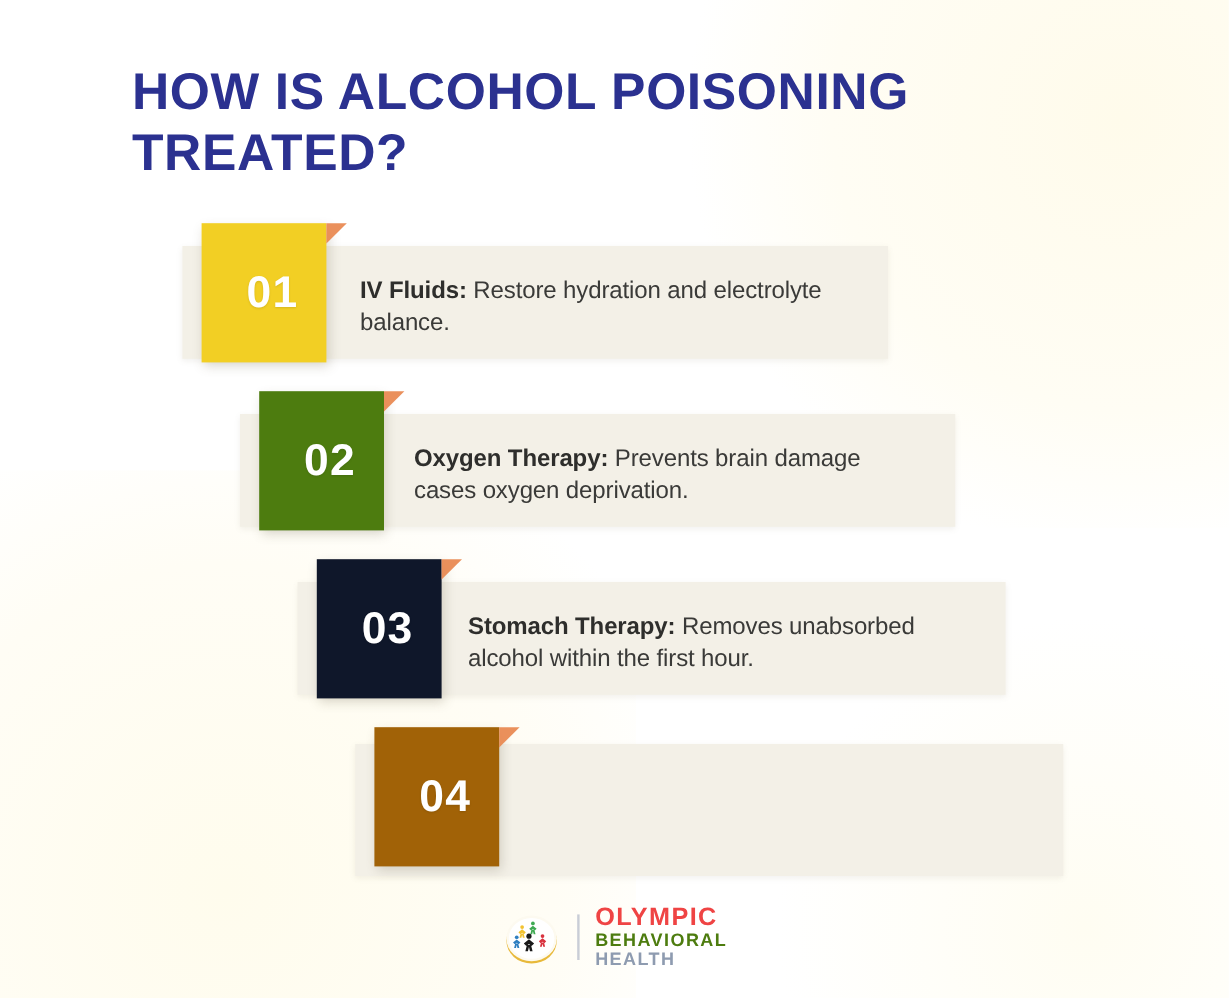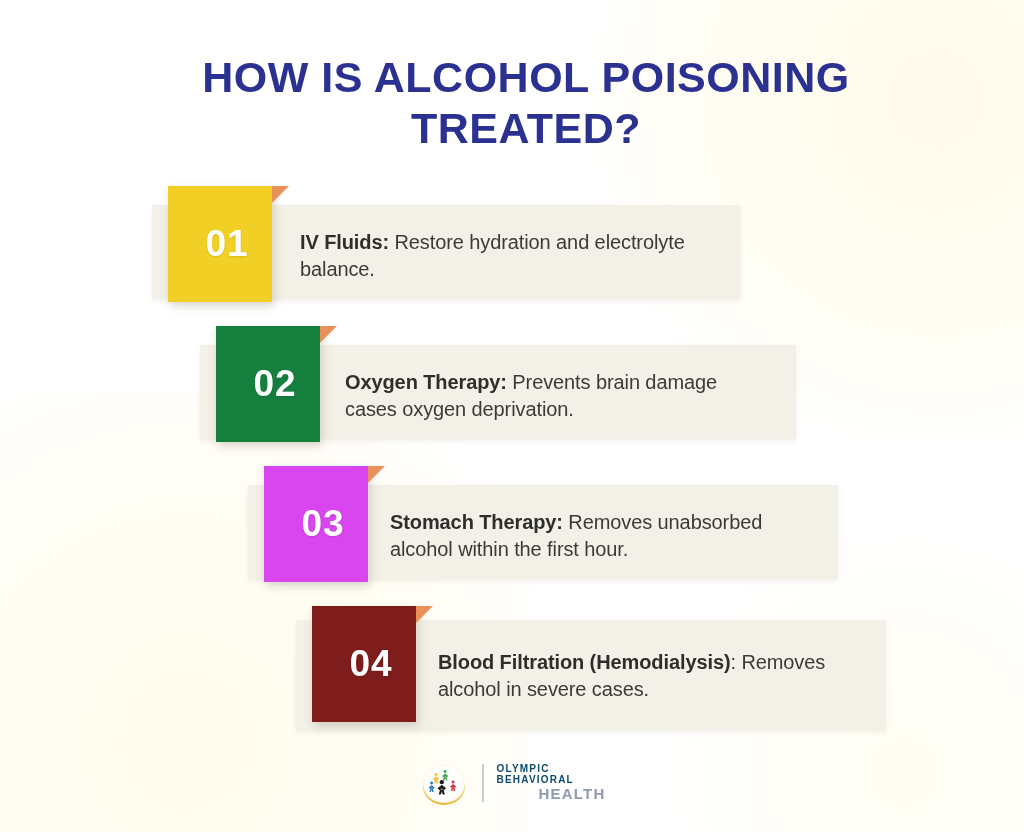--- a/index.html
+++ b/index.html
@@ -47,31 +47,30 @@
     height: 520px;
     background: radial-gradient(circle at 50% 50%, #fffdf2 0%, rgba(255,255,255,0) 70%);
   }
 
   
   .title {
     position: absolute;
     top: 52px;
     left: 0;
     right: 0;
-    text-align: center;
+    text-align: left;
     color: #2b3190;
     font-family: "Liberation Sans Narrow", "Liberation Sans", sans-serif;
     font-weight: bold;
     font-size: 43px;
     line-height: 1.18;
     letter-spacing: 0.5px;
     padding: 0 110px;
     box-sizing: border-box;
     text-transform: uppercase;
-    margin-left: 28px;
   }
 
   
   .steps {
     position: absolute;
     top: 186px;
     left: 0;
     width: 1024px;
   }
   .step {
@@ -174,23 +173,23 @@
   }
   .logo-text {
     display: flex;
     flex-direction: column;
     justify-content: center;
     line-height: 1.06;
     font-family: "Liberation Sans Narrow", "Liberation Sans", sans-serif;
     font-weight: bold;
     letter-spacing: 1.2px;
   }
-  .logo-l1 { color: #0c4a6e; font-size: 10px; }
-  .logo-l2 { color: #0c4a6e; font-size: 10px; }
-  .logo-l3 { color: #8e9bb0; font-size: 15px; margin-left: 42px; }
+  .logo-l1 { color: #ef4444; font-size: 21px; }
+  .logo-l2 { color: #4d7c0f; font-size: 15px; }
+  .logo-l3 { color: #8e9bb0; font-size: 15px; }
 </style>
 </head>
 <body>
 
 <div id="poster">
 
   <div class="wash wash-tr"></div>
   <div class="wash wash-bl"></div>
   <div class="wash wash-br"></div>
 
@@ -202,43 +201,42 @@
       <div class="band"></div>
       <div class="badge" style="background:#f2cf24">
         <div class="badge-num">01</div>
         <div class="fold"></div>
       </div>
       <div class="body-text"><b>IV Fluids:</b><span> Restore hydration and electrolyte balance.</span></div>
     </div>
 
     <div class="step step2">
       <div class="band"></div>
-      <div class="badge" style="background:#15803d">
+      <div class="badge" style="background:#4d7c0f">
         <div class="badge-num">02</div>
         <div class="fold"></div>
       </div>
       <div class="body-text"><b>Oxygen Therapy:</b><span> Prevents brain damage cases oxygen deprivation.</span></div>
     </div>
 
     <div class="step step3">
       <div class="band"></div>
-      <div class="badge" style="background:#d946ef">
+      <div class="badge" style="background:#0f172a">
         <div class="badge-num">03</div>
         <div class="fold"></div>
       </div>
       <div class="body-text"><b>Stomach Therapy:</b><span> Removes unabsorbed alcohol within the first hour.</span></div>
     </div>
 
     <div class="step step4 tall">
       <div class="band"></div>
-      <div class="badge" style="background:#7f1d1d">
+      <div class="badge" style="background:#a16207">
         <div class="badge-num">04</div>
         <div class="fold"></div>
       </div>
-      <div class="body-text"><b>Blood Filtration (Hemodialysis)</b><span>: Removes alcohol in severe cases.</span></div>
     </div>
 
   </div>
 
   <div class="logo">
     <svg class="logo-mark" viewBox="0 0 100 100">
       <ellipse cx="50" cy="56" rx="42" ry="38" fill="#e8b93a"></ellipse>
       <ellipse cx="50" cy="52" rx="42" ry="38" fill="#fdfaf0"></ellipse>
       <ellipse cx="50" cy="52" rx="38" ry="34" fill="#ffffff"></ellipse>
       <g>

